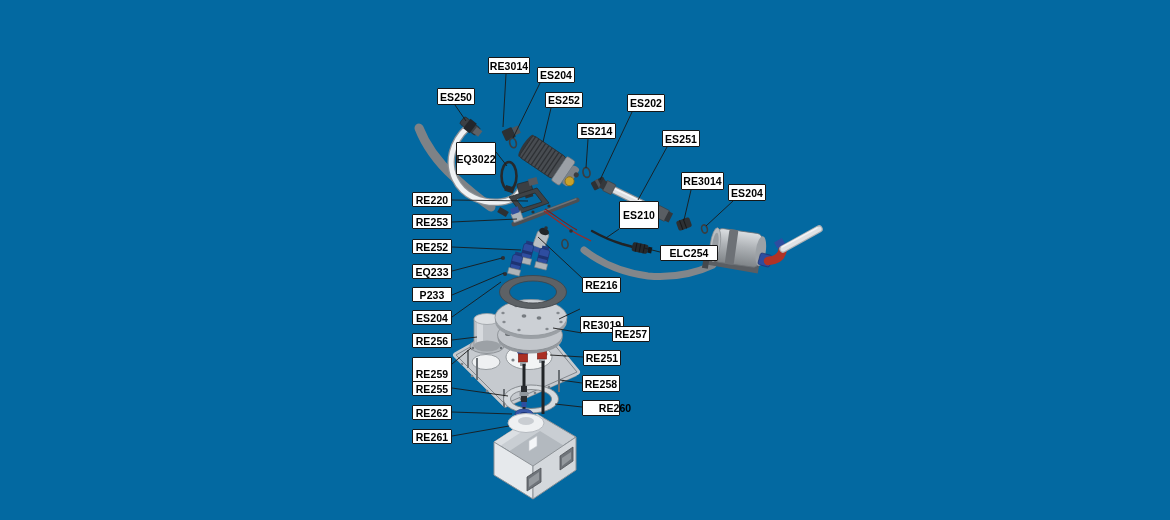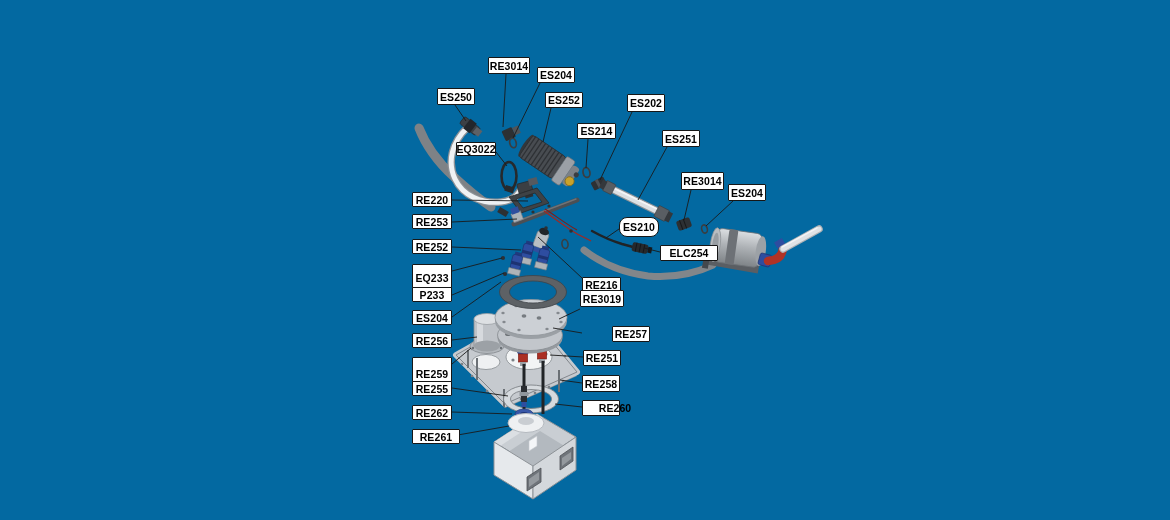--- a/index.html
+++ b/index.html
@@ -350,33 +350,33 @@
 
 <div class="callout" style="left: 488px; top: 57px; width: 42px; height: 17px;">RE3014</div>
     <div class="callout" style="left: 537px; top: 67px; width: 38px; height: 16px;">ES204</div>
     <div class="callout" style="left: 437px; top: 88px; width: 38px; height: 17px; text-align: right;">ES250</div>
     <div class="callout" style="left: 545px; top: 92px; width: 38px; height: 16px;">ES252</div>
     <div class="callout" style="left: 627px; top: 94px; width: 38px; height: 18px;">ES202</div>
     <div class="callout" style="left: 577px; top: 123px; width: 39px; height: 16px;">ES214</div>
     <div class="callout" style="left: 662px; top: 130px; width: 38px; height: 17px; text-align: center;">ES251</div>
     <div class="callout" style="left: 681px; top: 172px; width: 43px; height: 18px;">RE3014</div>
     <div class="callout" style="left: 728px; top: 184px; width: 38px; height: 17px;">ES204</div>
-    <div class="callout" style="left: 456px; top: 142px; width: 40px; height: 14px;">EQ3022</div>
+    <div class="callout" style="left: 456px; top: 142px; width: 40px; height: 33px;">EQ3022</div>
     <div class="callout" style="left: 412px; top: 192px; width: 40px; height: 15px;">RE220</div>
     <div class="callout" style="left: 412px; top: 214px; width: 40px; height: 15px;">RE253</div>
     <div class="callout" style="left: 412px; top: 239px; width: 40px; height: 15px;">RE252</div>
-    <div class="callout" style="left: 412px; top: 264px; width: 40px; height: 27px;">EQ233</div>
+    <div class="callout" style="left: 412px; top: 264px; width: 40px; height: 15px;">EQ233</div>
     <div class="callout" style="left: 412px; top: 287px; width: 40px; height: 15px;">P233</div>
     <div class="callout" style="left: 412px; top: 310px; width: 40px; height: 15px;">ES204</div>
     <div class="callout" style="left: 412px; top: 333px; width: 40px; height: 15px;">RE256</div>
     <div class="callout" style="left: 412px; top: 357px; width: 40px; height: 33px;">RE259</div>
     <div class="callout" style="left: 412px; top: 381px; width: 40px; height: 15px;">RE255</div>
     <div class="callout" style="left: 412px; top: 405px; width: 40px; height: 15px;">RE262</div>
-    <div class="callout" style="left: 412px; top: 429px; width: 48px; height: 15px;">RE261</div>
-    <div class="callout" style="left: 619px; top: 217px; width: 40px; height: 20px; border-radius: 8px;">ES210</div>
+    <div class="callout" style="left: 412px; top: 429px; width: 40px; height: 15px;">RE261</div>
+    <div class="callout" style="left: 619px; top: 201px; width: 40px; height: 28px;">ES210</div>
     <div class="callout" style="left: 660px; top: 245px; width: 58px; height: 16px;">ELC254</div>
     <div class="callout" style="left: 582px; top: 277px; width: 39px; height: 16px;">RE216</div>
-    <div class="callout" style="left: 580px; top: 290px; width: 44px; height: 17px;">RE3019</div>
+    <div class="callout" style="left: 580px; top: 316px; width: 44px; height: 17px;">RE3019</div>
     <div class="callout" style="left: 612px; top: 326px; width: 38px; height: 16px;">RE257</div>
     <div class="callout" style="left: 583px; top: 350px; width: 38px; height: 16px;">RE251</div>
     <div class="callout" style="left: 582px; top: 375px; width: 38px; height: 17px;">RE258</div>
     <div class="callout" style="left: 582px; top: 400px; width: 38px; height: 16px; padding-left: 28px;">RE260</div>
   </div>
 
 </body></html>

